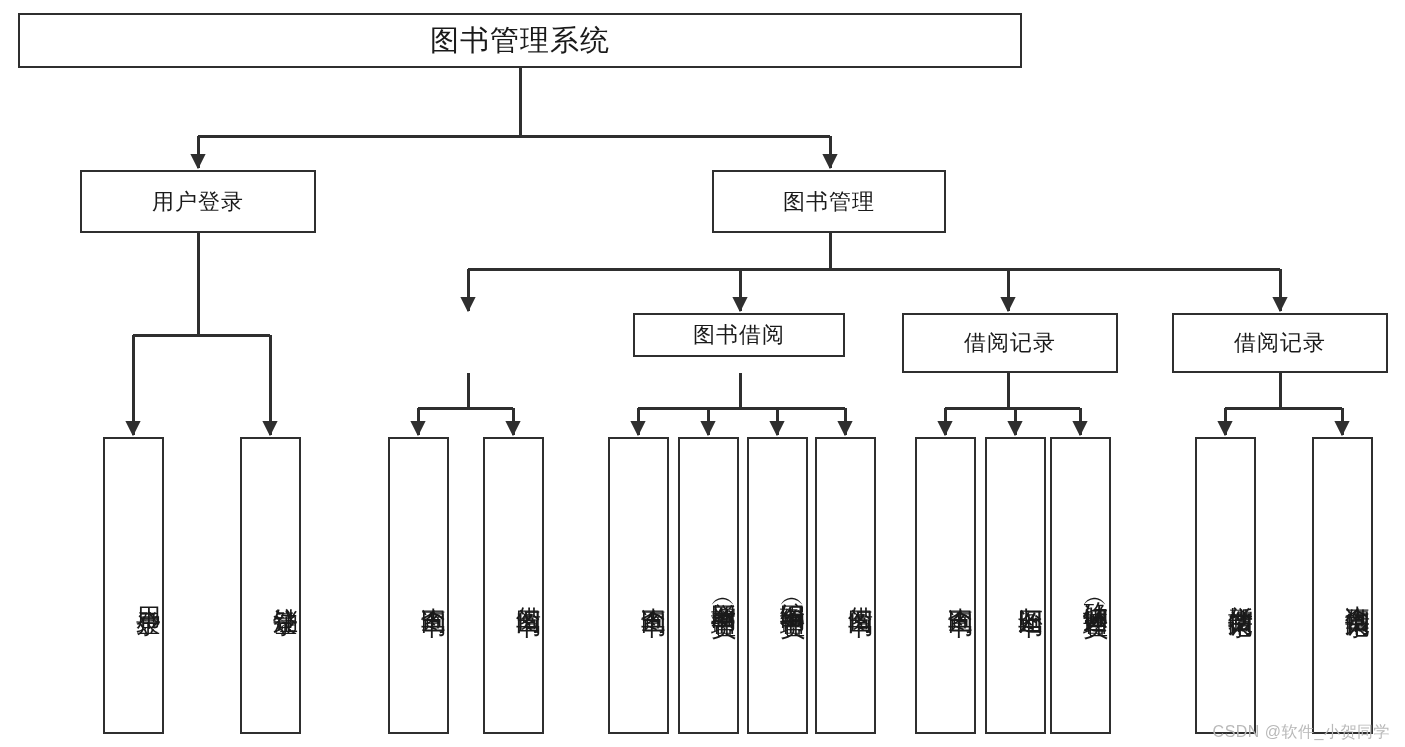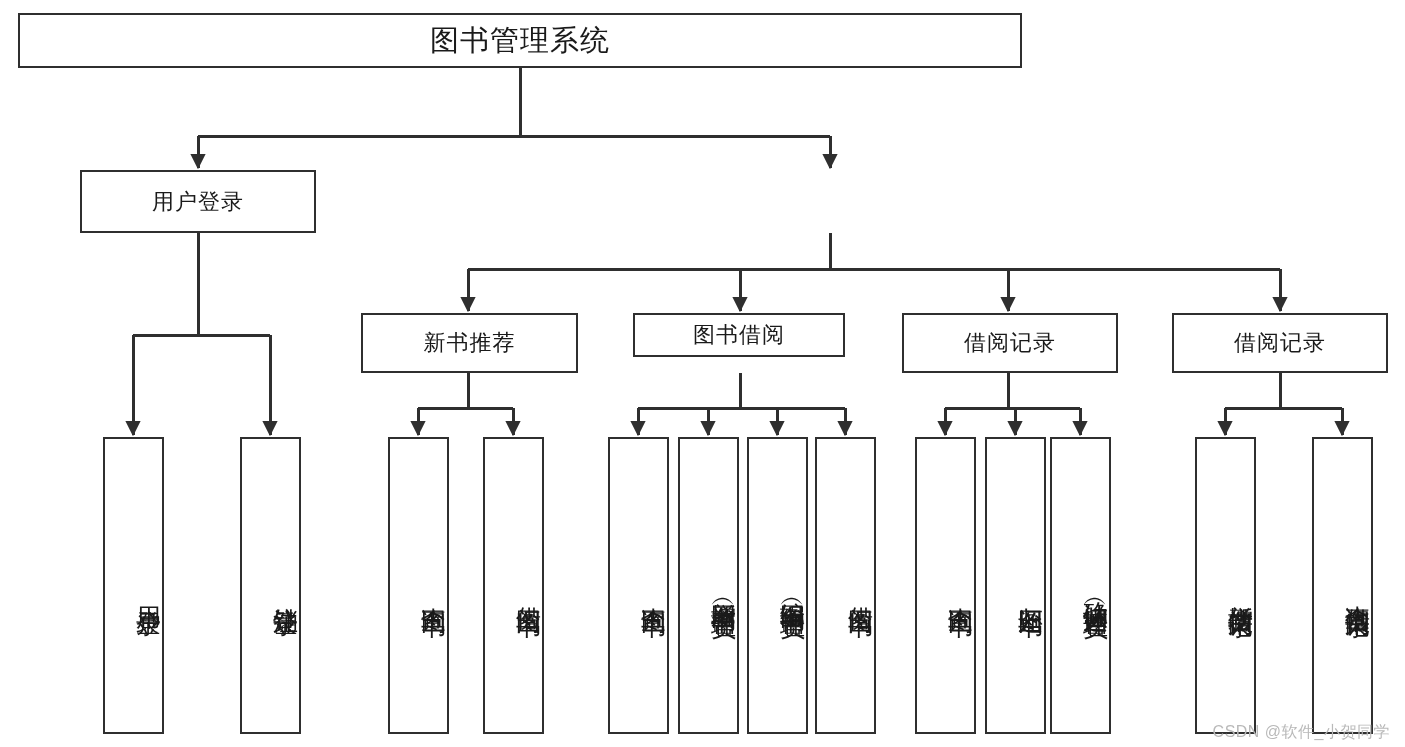--- a/index.html
+++ b/index.html
@@ -123,24 +123,24 @@
     </g>
   </svg>
 
   <div class="node node-h node-root" style="left:18px; top:13px; width:1004px; height:55px;">
     <span>图书管理系统</span>
   </div>
 
   <div class="node node-h" style="left:80px; top:170px; width:236px; height:63px;">
     <span>用户登录</span>
   </div>
+  <div class="node node-h" style="left:712px; top:170px; width:234px; height:63px;">
+    <span>图书管理</span>
+  </div>
 
-  <div class="node node-h" style="left:361px; top:313px; width:217px; height:60px;">
-    <span>新书推荐</span>
-  </div>
   <div class="node node-h" style="left:633px; top:313px; width:212px; height:44px;">
     <span>图书借阅</span>
   </div>
   <div class="node node-h" style="left:902px; top:313px; width:216px; height:60px;">
     <span>借阅记录</span>
   </div>
   <div class="node node-h" style="left:1172px; top:313px; width:216px; height:60px;">
     <span>借阅记录</span>
   </div>
 

